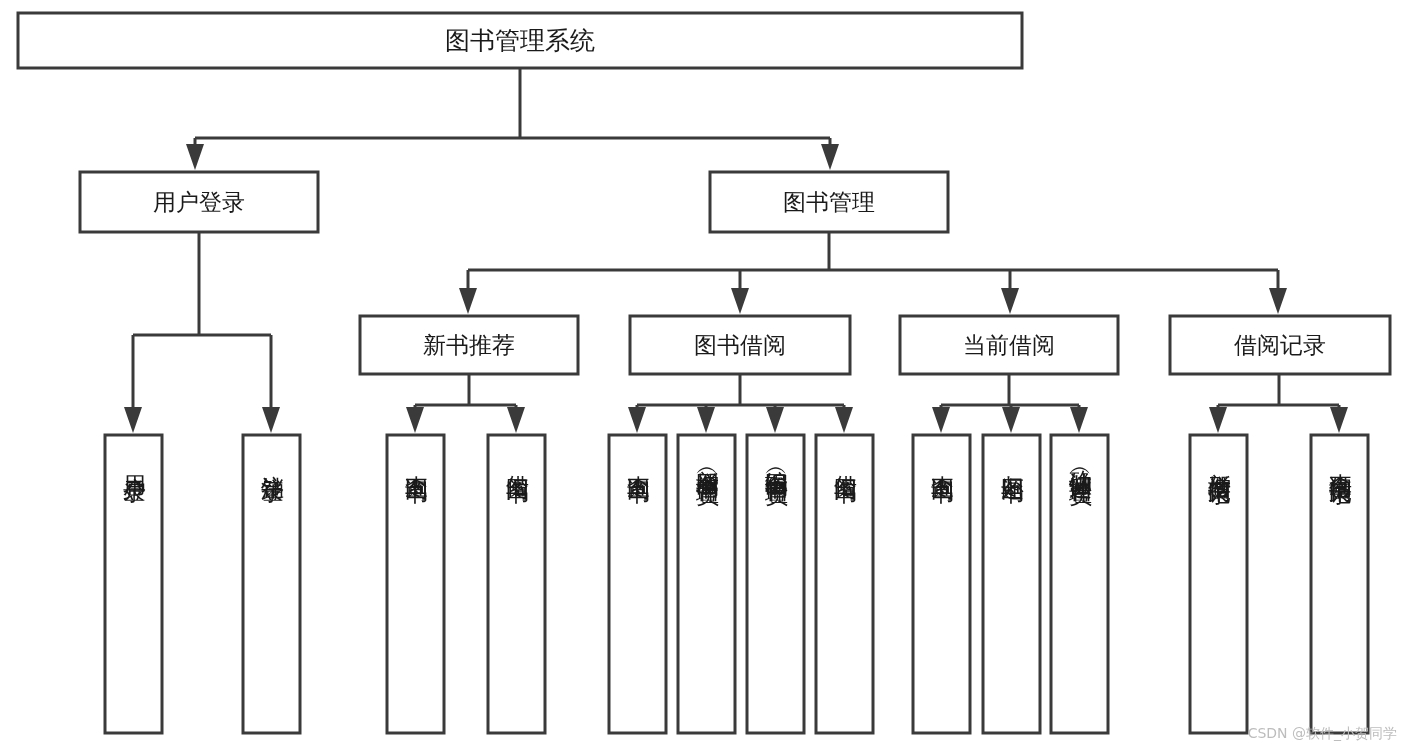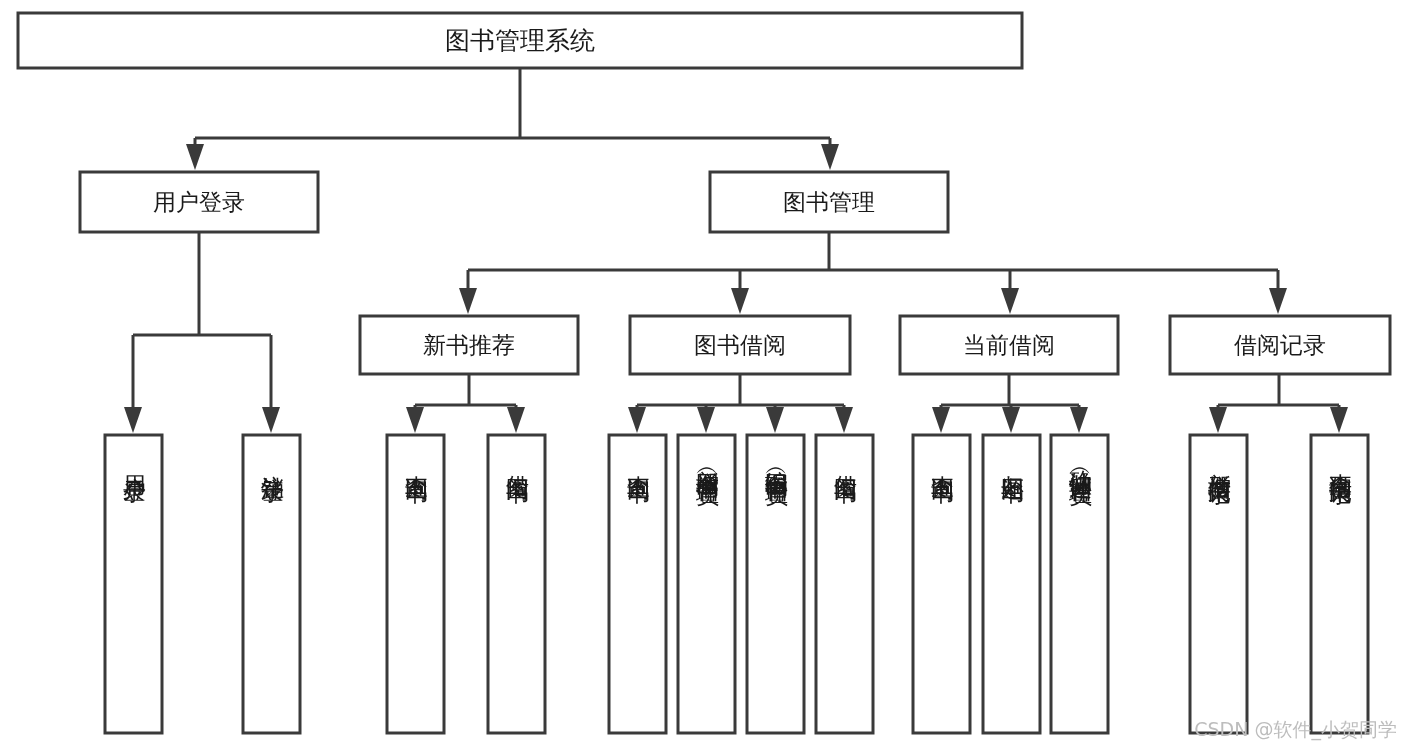--- a/index.html
+++ b/index.html
@@ -47,21 +47,21 @@
     fill: none;
   }
   .arrow-head {
     fill: #3a3a3a;
     stroke: none;
   }
   .watermark {
     position: absolute;
     right: 8px;
     bottom: 4px;
-    font-size: 19px;
+    font-size: 14px;
     color: #bdbdbd;
     font-family: "DejaVu Sans", "Liberation Sans", sans-serif;
     white-space: nowrap;
     user-select: none;
   }
 </style>
 </head>
 <body>
 
 <svg id="diagram-root" viewBox="0 0 1405 747">

